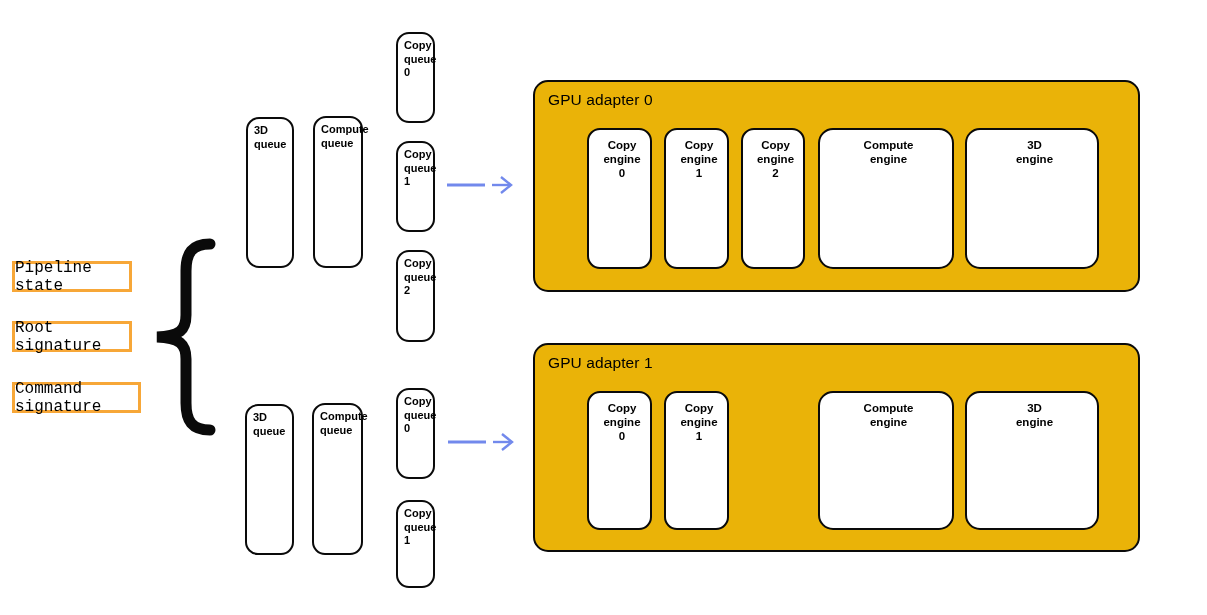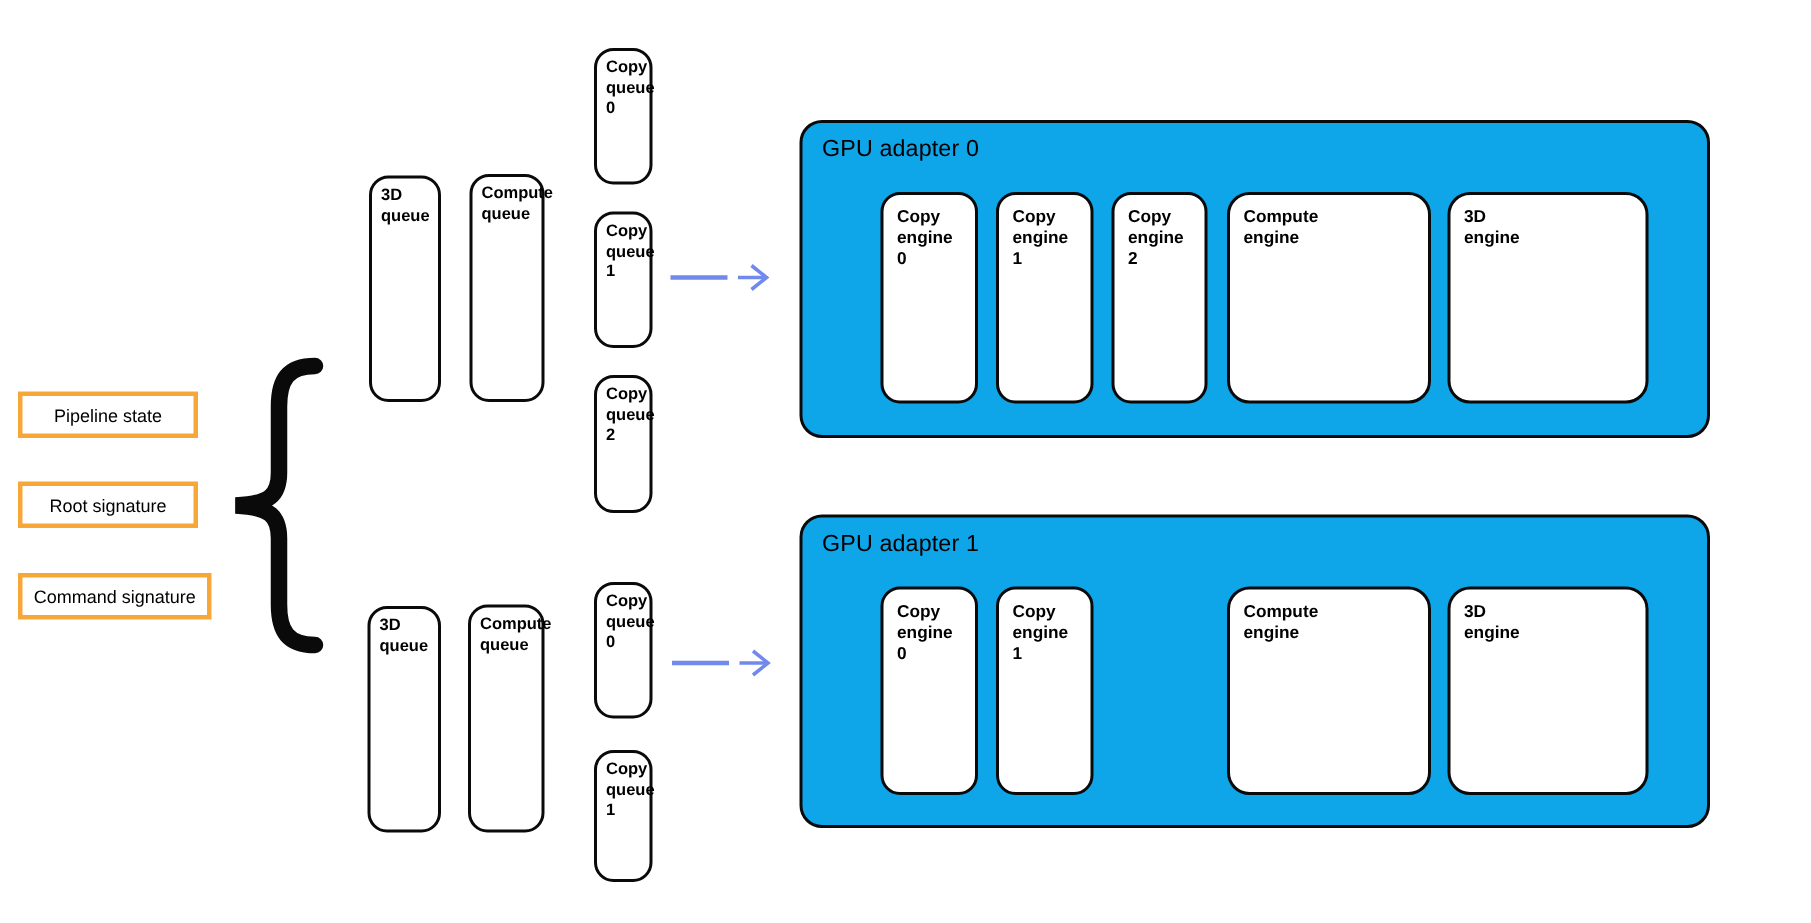--- a/index.html
+++ b/index.html
@@ -36,40 +36,42 @@
     font-size: 11.5px;
     font-weight: 600;
     line-height: 14px;
     padding: 8px 4px 0 9px;
   }
   .adapter {
     position: absolute;
     box-sizing: border-box;
     border: 2.5px solid #0a0a0a;
     border-radius: 15px;
-    background: #0ea5e9;
+    background: #eab308;
+    text-align: center;
   }
   .adapter-title {
     position: absolute;
     left: 13px;
     top: 9px;
     font-size: 15.5px;
     font-weight: 400;
     letter-spacing: 0.1px;
   }
   .sigbox {
     position: absolute;
     box-sizing: border-box;
     border: 3px solid var(--accent-orange, #F7A738);
     background: #fff;
     display: flex;
     align-items: center;
     justify-content: center;
-    font-size: 12px;
+    font-size: 16px;
     font-weight: 400;
+    font-family: Liberation Mono, monospace;
   }
   .brace { color: #0a0a0a; }
   .arrow { color: var(--arrow-blue, #7289EC); }
 </style>
 </head>
 <body>
 
 <div id="canvas">
 
   <div class="sigbox" style="left:12px; top:261px; width:120px; height:31px;">

